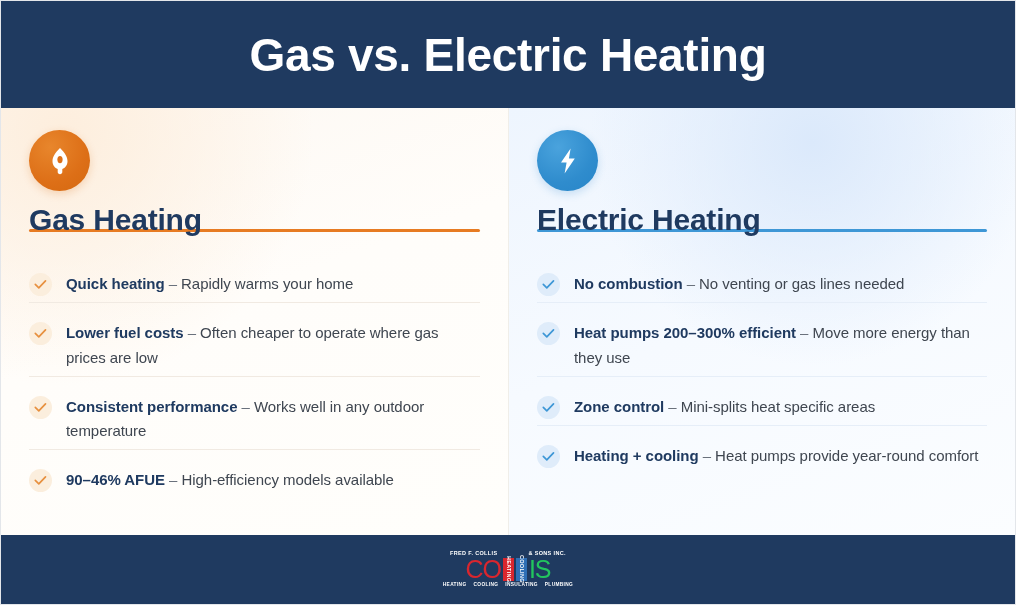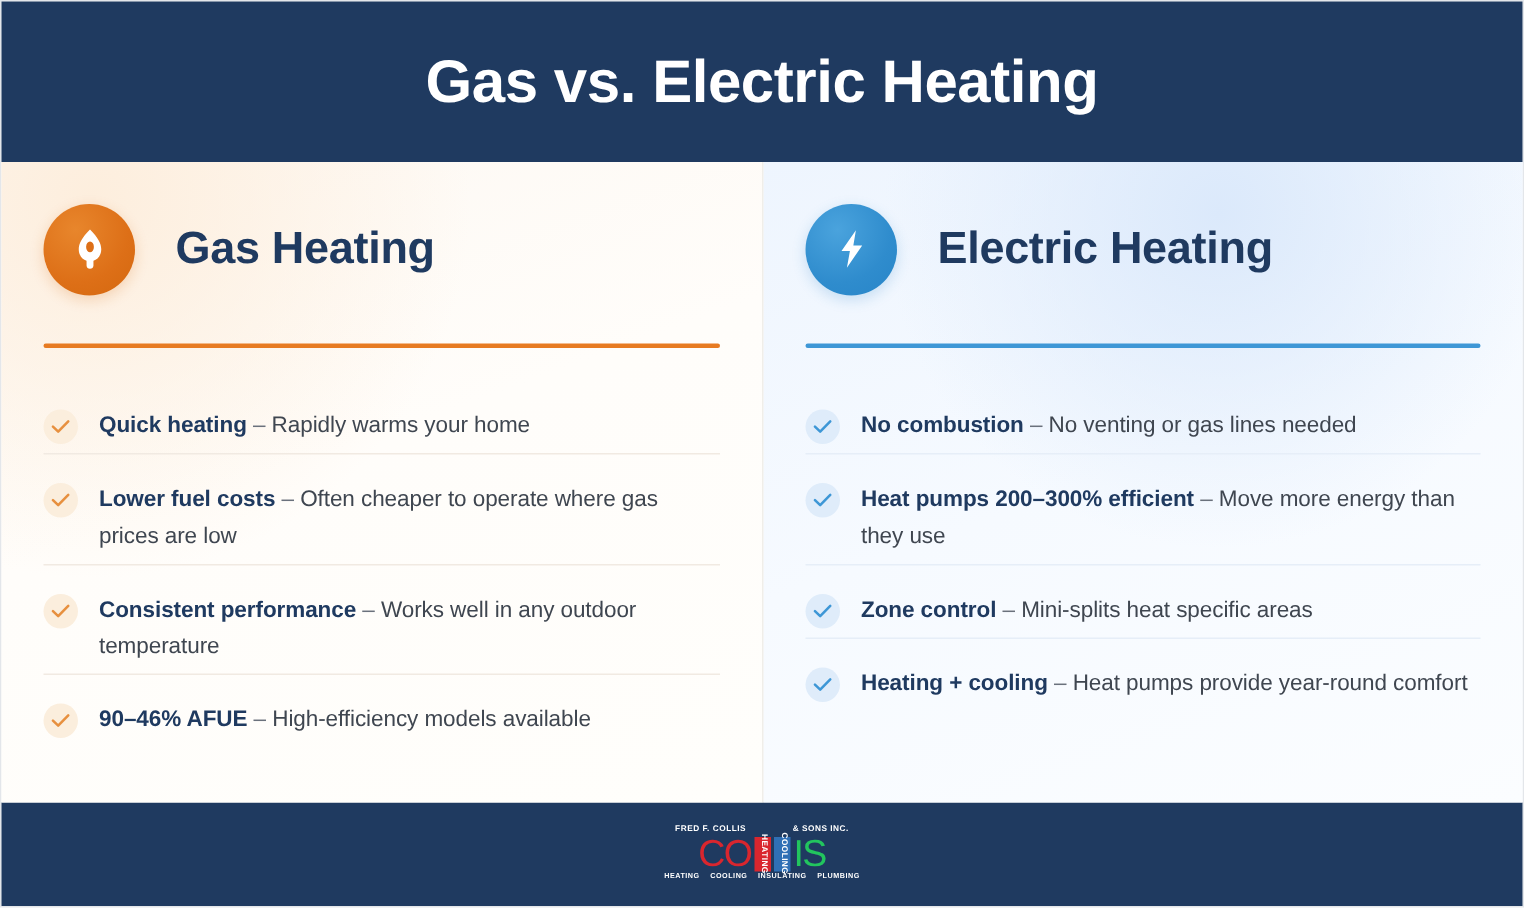--- a/index.html
+++ b/index.html
@@ -17,21 +17,21 @@
   }
 
   
   .header{
     height:107px;flex:0 0 107px;
     background:#1f3a60;
     display:flex;align-items:center;justify-content:center;
   }
   .header-title{
     color:#ffffff;
-    font-size:40px;
+    font-size:46px;
     font-weight:bold;
     letter-spacing:-0.3px;
     line-height:1;
     text-align:right;
   }
 
   
   .columns{
     flex:1 1 auto;display:flex;position:relative;min-height:0;
   }
@@ -47,22 +47,23 @@
   }
   .col-electric{
     background:
       radial-gradient(circle at 60% 8%, #dbe9fb 0%, rgba(219,233,251,0) 45%),
       linear-gradient(160deg,#eef5fe 0%,#f6faff 48%,#fbfdff 100%);
     border-left:1px solid #f0eee9;
   }
 
   
   .col-head{
-    display:flex;align-items:center;gap:27px;
+    display:flex;gap:12px;
     height:72px;
+    flex-direction:column;
   }
   .badge{
     width:61px;height:61px;border-radius:50%;
     flex:0 0 61px;
     display:flex;align-items:center;justify-content:center;
   }
   .badge-gas{
     background:radial-gradient(circle at 35% 28%,#e8862c 0%,#dd6f17 60%,#d4680f 100%);
     box-shadow:0 3px 9px rgba(214,104,15,.22);
   }

